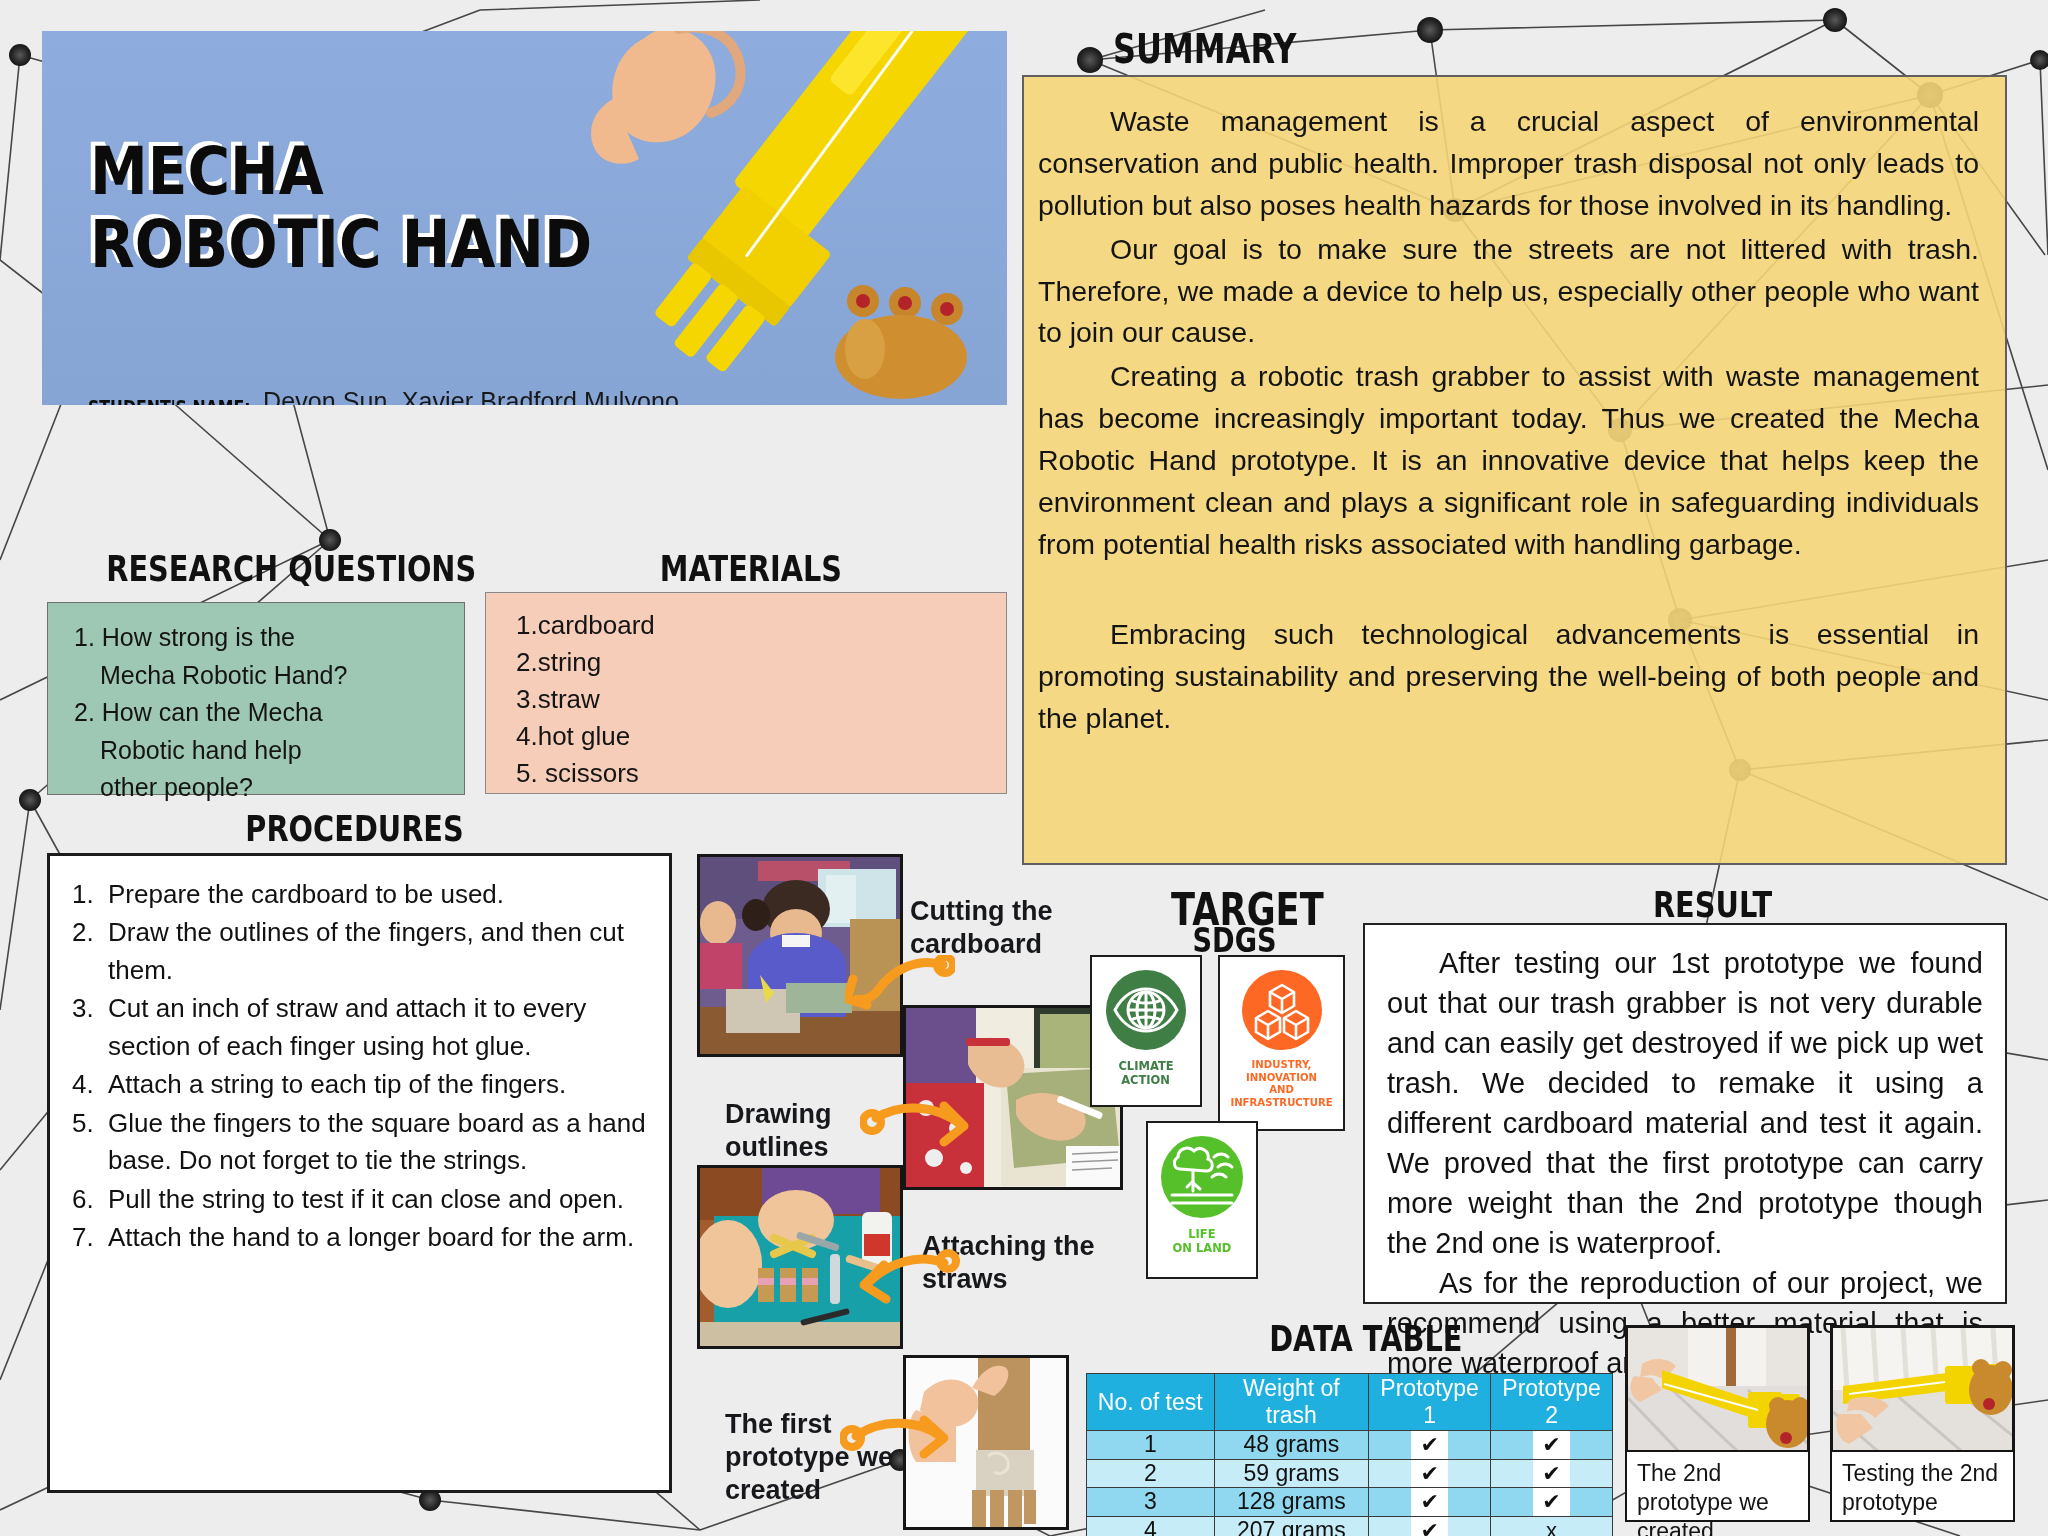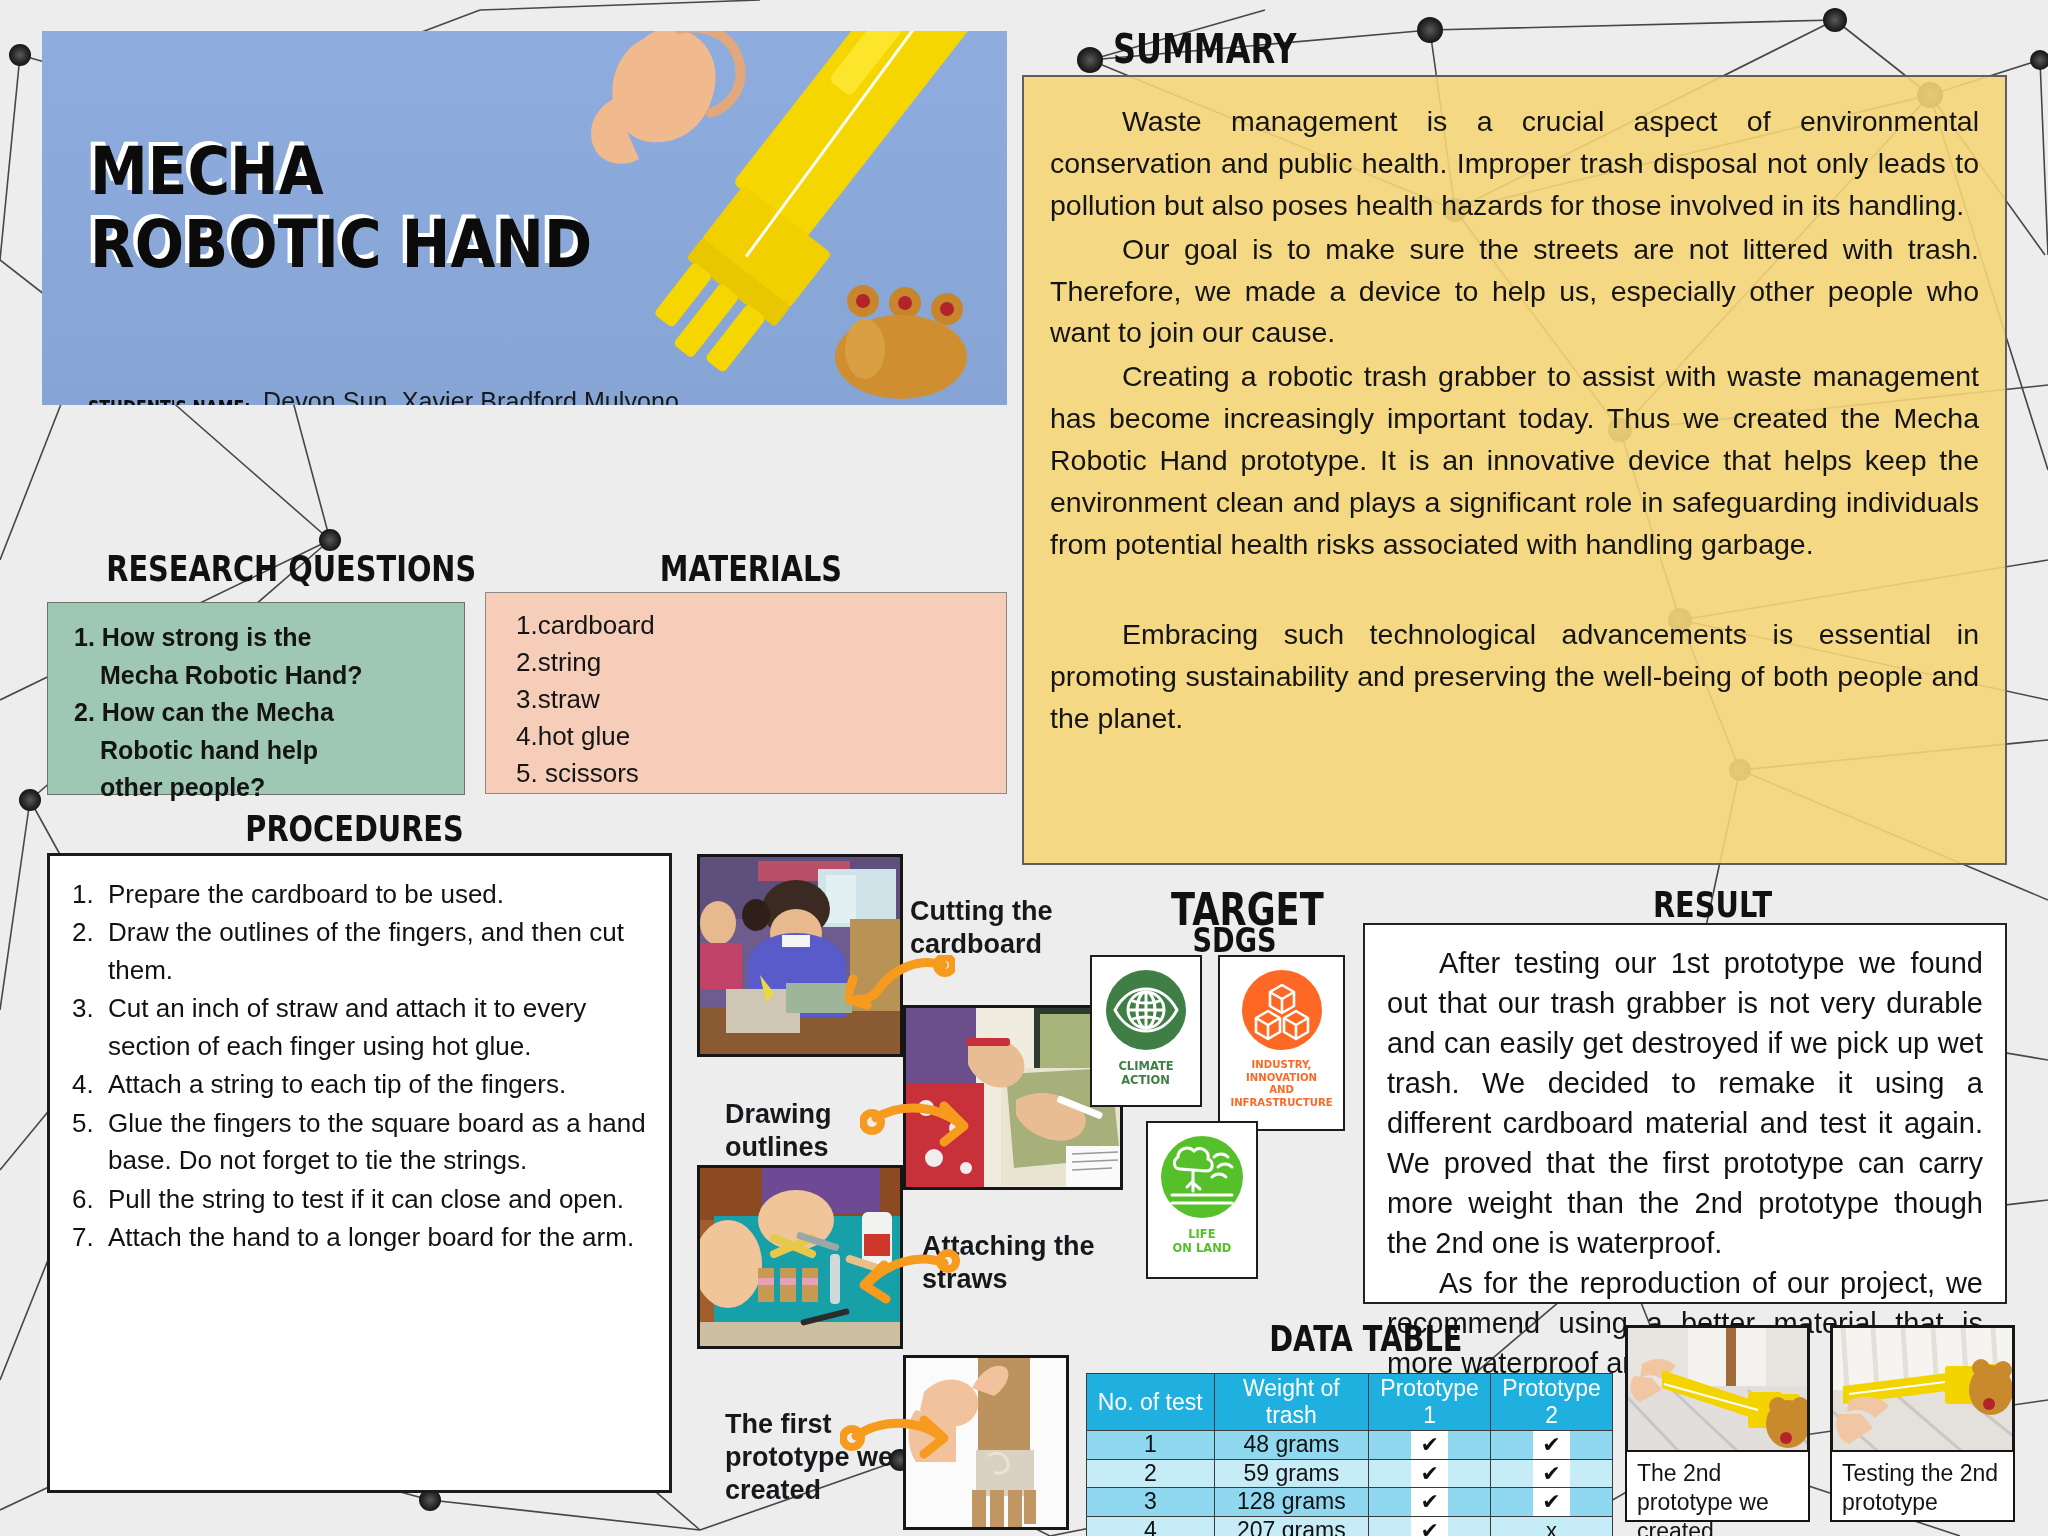--- a/index.html
+++ b/index.html
@@ -58,36 +58,35 @@
   }
 
   
   #hand-photo { position: absolute; right: -6px; top: -10px; width: 430px; height: 400px; z-index: 2; }
 
   
   #summary-box {
     position: absolute; left: 1022px; top: 75px; width: 985px; height: 790px;
     background: rgba(244,213,120,0.90);
     border: 2px solid #5f5f5f;
-    z-index: 4; padding: 24px 26px 10px 26px;
+    z-index: 4; padding: 24px 26px 10px 14px;
   }
   #summary-box p {
     font-family: "Liberation Sans", sans-serif;
     font-size: 28.5px; line-height: 1.47;
     color: #141414; text-align: justify; text-indent: 72px;
     margin-bottom: 2px;
   }
   #summary-box p:last-child { text-align: justify; margin-top: 48px; }
 
   
   #rq-box {
     position: absolute; left: 47px; top: 602px; width: 418px; height: 193px;
     background: #9ec8b4; border: 1px solid #6f6f6f; z-index: 5;
     padding: 16px 10px 10px 26px;
-    font-weight: bold;
   }
   #rq-box li, #mat-box li { list-style: none; }
   #rq-box ol { font-family: "Liberation Sans", sans-serif; font-size: 25px; line-height: 1.50; color: #141414; }
   #rq-box li { padding-left: 0; margin-bottom: 0; }
 
   
   #mat-box {
     position: absolute; left: 485px; top: 592px; width: 522px; height: 202px;
     background: #f6cdb9; border: 1px solid #8a8a8a; z-index: 5;
     padding: 14px 10px 10px 30px;

